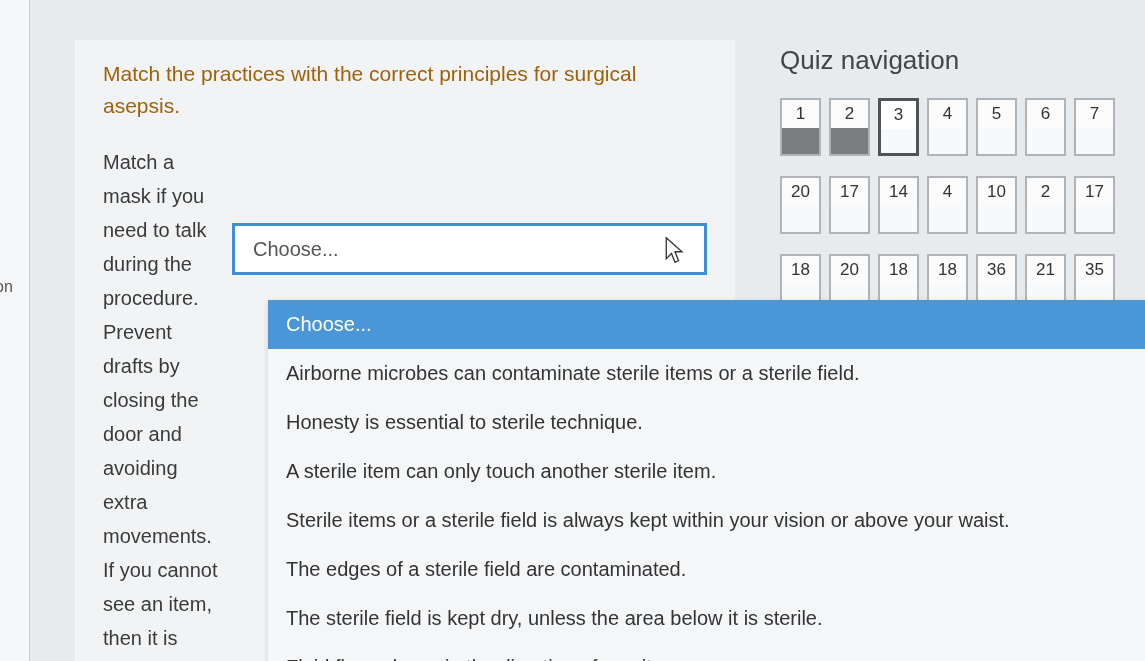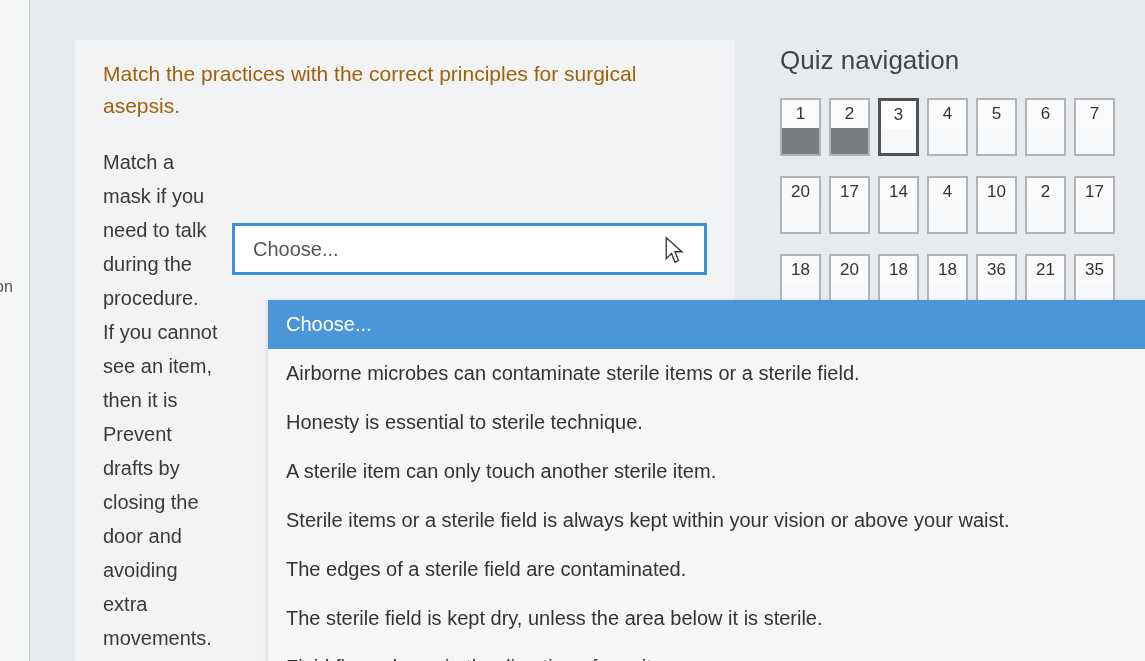--- a/index.html
+++ b/index.html
@@ -148,22 +148,22 @@
   <span class="left-sliver-text">on</span>
 </div>
 
 <div class="question-panel">
   <div class="question-text">Match the practices with the correct principles for surgical asepsis.</div>
 
   <div class="match-table">
     <div class="match-row">
       <div class="match-label-col">
         <div>Match a mask if you need to talk during the procedure.</div>
+        <div>Prevent drafts by closing the door and avoiding extra movements.</div>
         <div>If you cannot see an item, then it is</div>
-        <div>Prevent drafts by closing the door and avoiding extra movements.</div>
       </div>
       <div class="match-select-col">
         <div class="select-box">
           <span>Choose...</span>
           <svg class="cursor-icon" viewBox="0 0 24 32">
             <path d="M2 2 L2 26 L8 20 L12 30 L16 28 L12 18 L20 18 Z" fill="none" stroke="#333" stroke-width="1.5"></path>
           </svg>
         </div>
       </div>
     </div>

